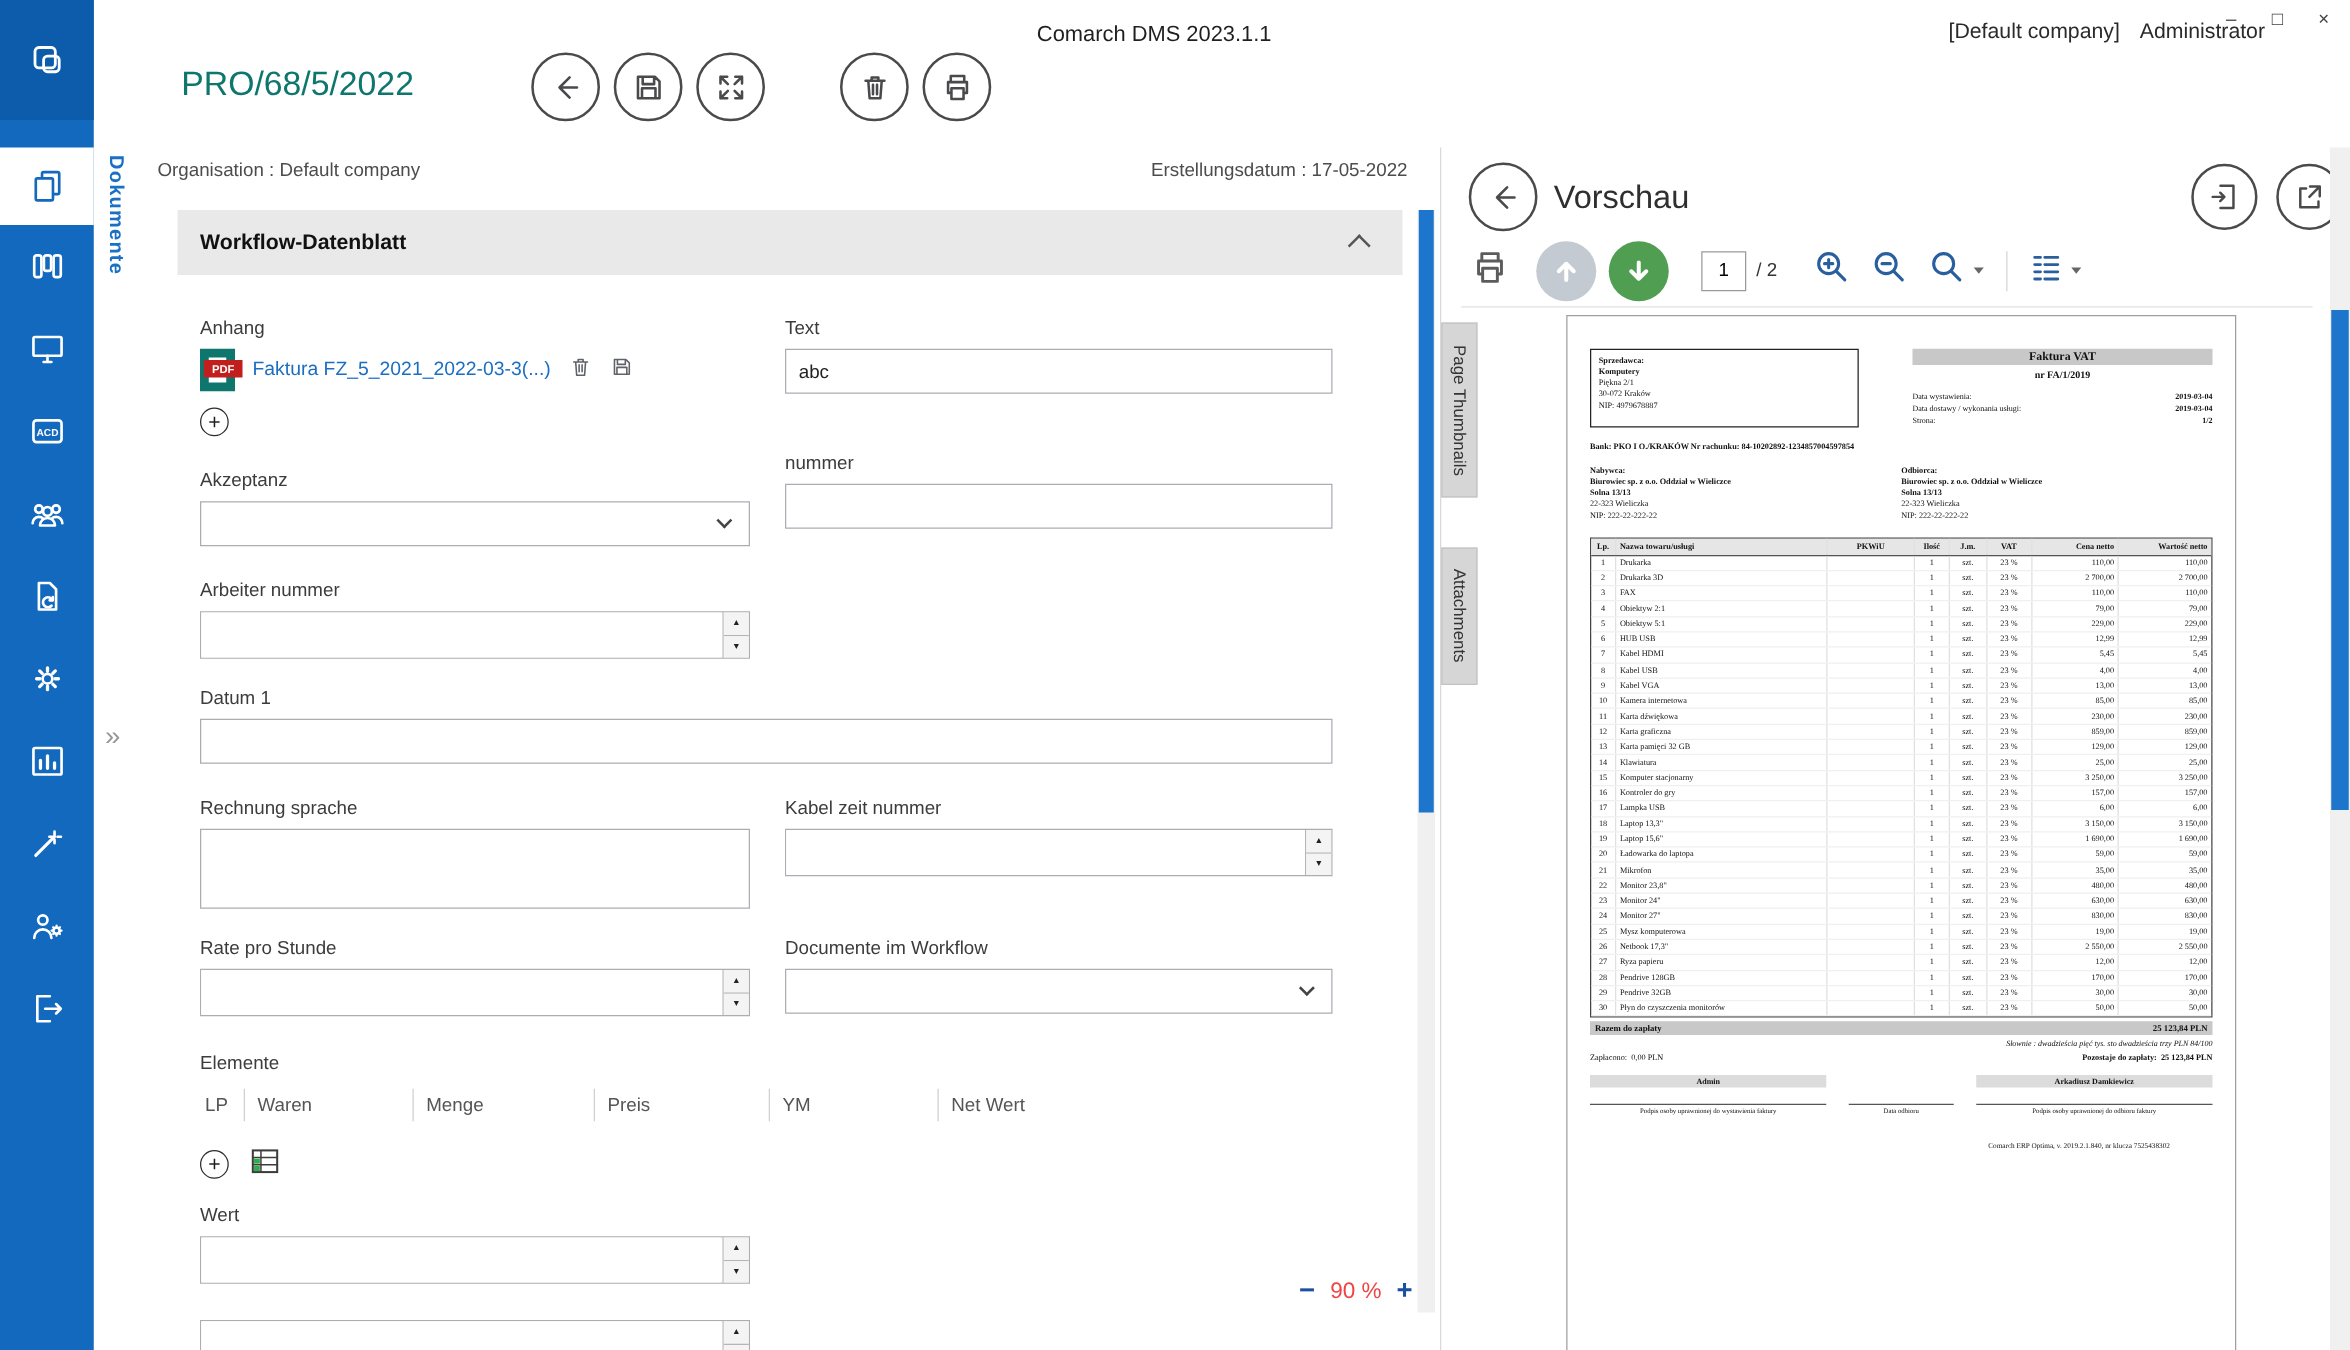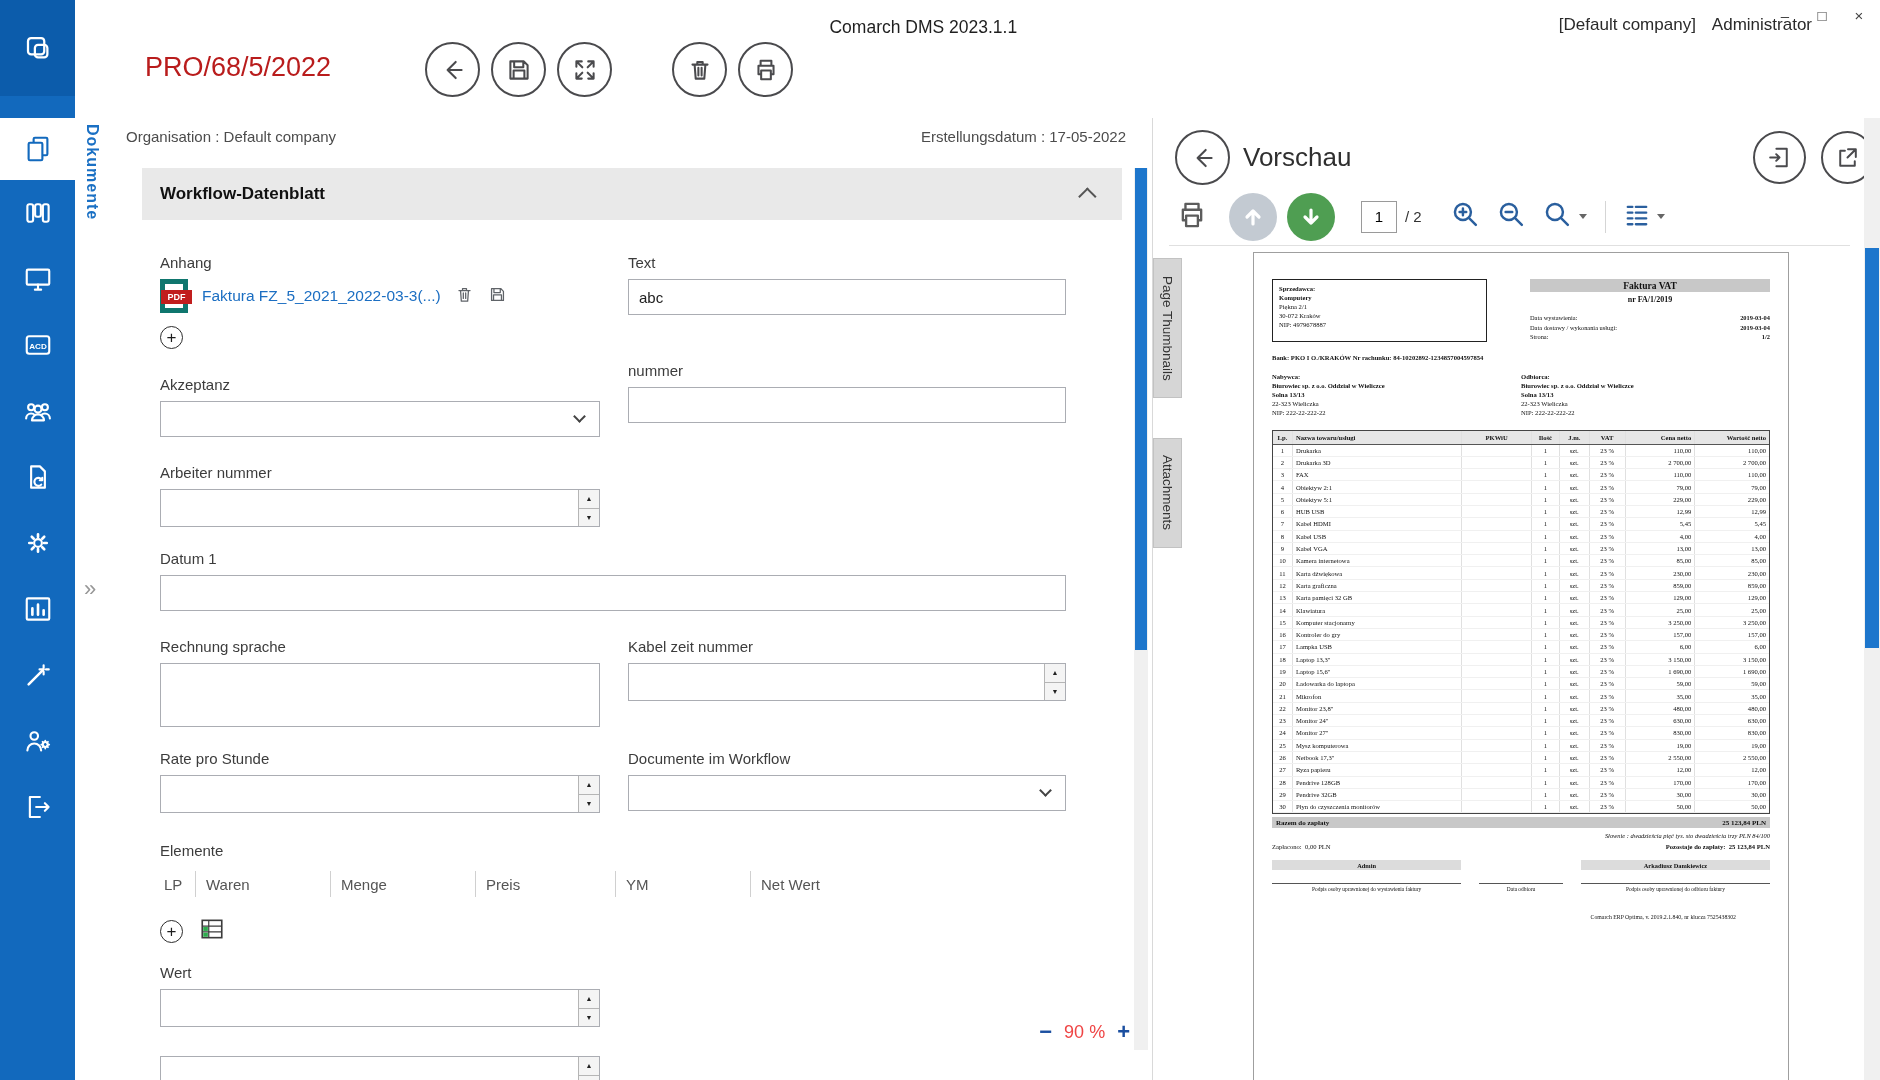--- a/index.html
+++ b/index.html
@@ -19,21 +19,21 @@
   .vlabel { position:absolute; left:83px; top:124px; writing-mode:vertical-rl; font-size:16px; font-weight:700; color:#1a70c4; letter-spacing:1px; z-index:6; }
   .expander { position:absolute; left:84px; top:576px; font-size:22px; color:#979797; z-index:6; cursor:pointer; }
 
   
   .titlebar { position:absolute; left:75px; right:0; top:0; height:118px; background:#fff; }
   .app-title { position:absolute; left:47%; transform:translateX(-50%); top:17px; font-size:17.5px; color:#1f1f1f; }
   .user-info { position:absolute; right:68px; top:15px; font-size:17px; color:#2a2a2a; }
   .user-info .co { margin-right:16px; }
   .win-controls { position:absolute; right:10px; top:4px; display:flex; gap:15px; color:#444; }
   .win-btn { width:22px; height:22px; display:flex; align-items:center; justify-content:center; font-size:15px; cursor:pointer; }
-  .doc-number { position:absolute; left:70px; top:52px; font-size:27px; color:#b91c1c; }
+  .doc-number { position:absolute; left:70px; top:52px; font-size:27px; color:#0f766e; }
   .circle-btn { position:absolute; top:42px; width:55px; height:55px; border:2.5px solid #4a4a4d; border-radius:50%; background:#fff; display:flex; align-items:center; justify-content:center; cursor:pointer; }
   .circle-btn svg { stroke:#4a4a4d; fill:none; stroke-width:1.9; stroke-linecap:round; stroke-linejoin:round; }
 
   
   .form-panel { position:absolute; left:75px; top:118px; width:1077px; bottom:0; background:#fff; overflow:hidden; }
   .info-row { position:absolute; left:51px; right:26px; top:10px; font-size:15px; color:#4c4c4c; display:flex; justify-content:space-between; }
   .section-header { position:absolute; left:67px; width:980px; top:50px; height:52px; background:#e9e9e9; display:flex; align-items:center; padding:0 26px 0 18px; }
   .section-header .ttl { font-size:17px; font-weight:700; color:#111; }
   .chev-up { margin-left:auto; width:13px; height:13px; border-left:2.6px solid #555; border-top:2.6px solid #555; transform:rotate(45deg) translateY(3px); cursor:pointer; }
   .fld { position:absolute; }
@@ -42,21 +42,21 @@
   .req::after { content:""; position:absolute; right:1px; top:1px; bottom:1px; width:8px; background:#1e88d4; }
   .selbox { position:relative; height:36px; border:1px solid #abadb3; background:#fff; cursor:pointer; }
   .sel-chev { position:absolute; right:15px; top:10px; width:9px; height:9px; border-right:2px solid #444; border-bottom:2px solid #444; transform:rotate(45deg); }
   .spinbox { position:relative; height:38px; border:1px solid #abadb3; background:#fff; }
   .spinbox input { position:absolute; left:0; top:0; bottom:0; right:22px; border:none; outline:none; font-size:15px; padding:0 8px; font-family:"Liberation Sans", sans-serif; }
   .spin { position:absolute; right:0; top:0; bottom:0; width:21px; display:flex; flex-direction:column; border-left:1px solid #b5b5b5; }
   .spin div { flex:1; display:flex; align-items:center; justify-content:center; font-size:7px; color:#222; background:#f4f4f4; cursor:pointer; }
   .spin div:first-child { border-bottom:1px solid #b5b5b5; }
   textarea.tarea { width:100%; height:64px; border:1px solid #abadb3; resize:none; font-size:15px; padding:6px 10px; font-family:"Liberation Sans", sans-serif; }
   .attach-row { display:flex; align-items:center; gap:14px; }
-  .pdf-ico { position:relative; width:28px; height:34px; background:#fff; border:5px solid #0f766e; }
+  .pdf-ico { position:relative; width:28px; height:34px; background:#fff; border:7px solid #0f766e; }
   .pdf-badge { position:absolute; left:-4px; bottom:4px; width:31px; height:14px; background:#c11e1e; color:#fff; font-size:9px; font-weight:700; display:flex; align-items:center; justify-content:center; }
   .file-link { font-size:15.5px; color:#1b6ec2; cursor:pointer; }
   .mini-ic { cursor:pointer; }
   .mini-ic svg { stroke:#5f6368; fill:none; stroke-width:1.6; stroke-linecap:round; stroke-linejoin:round; }
   .plus-btn { width:23px; height:23px; border:1.6px solid #2c2c2c; border-radius:50%; display:flex; align-items:center; justify-content:center; font-size:17px; color:#1d1d1d; line-height:1; cursor:pointer; background:#fff; }
   .elem-headers { display:flex; height:34px; align-items:center; font-size:15px; color:#555; }
   .elem-headers .eh { border-right:1px solid #d0d0d0; height:26px; display:flex; align-items:center; padding-left:10px; }
   .elem-headers .eh:last-child { border-right:none; }
   .zoom-ctl { position:absolute; right:22px; top:901px; display:flex; align-items:center; gap:12px; font-size:18px; }
   .zoom-ctl .zminus,.zoom-ctl .zplus { color:#1b4fa0; font-weight:700; font-size:22px; cursor:pointer; }

